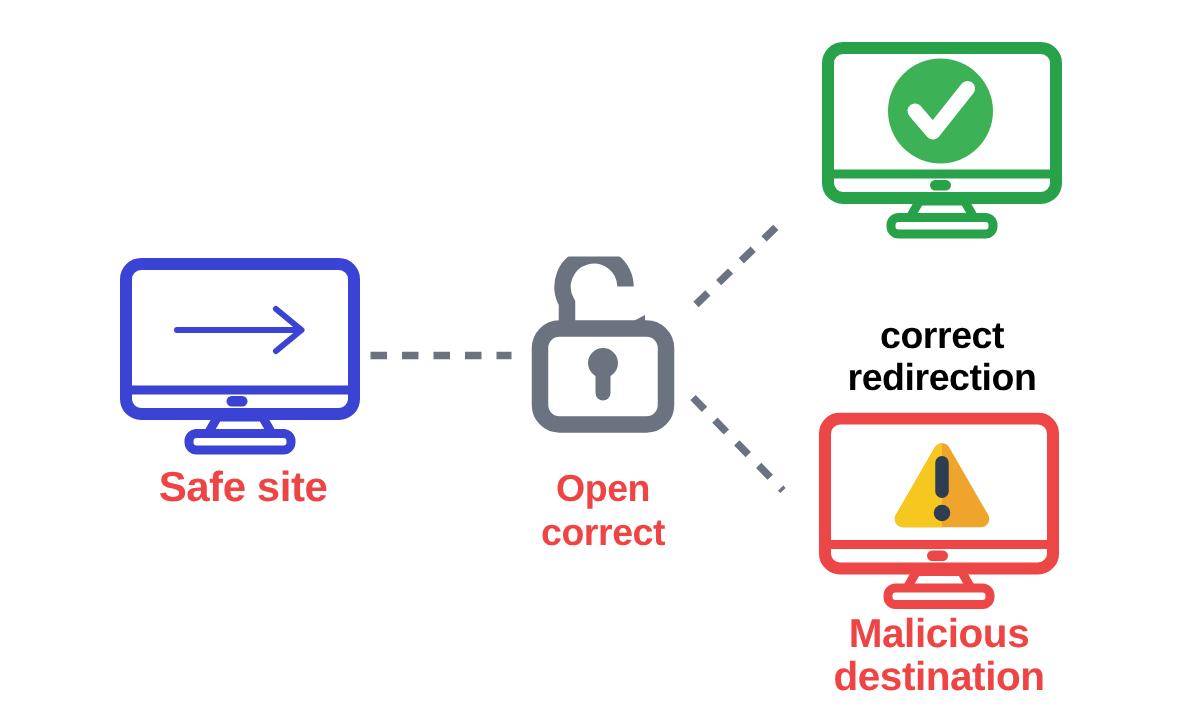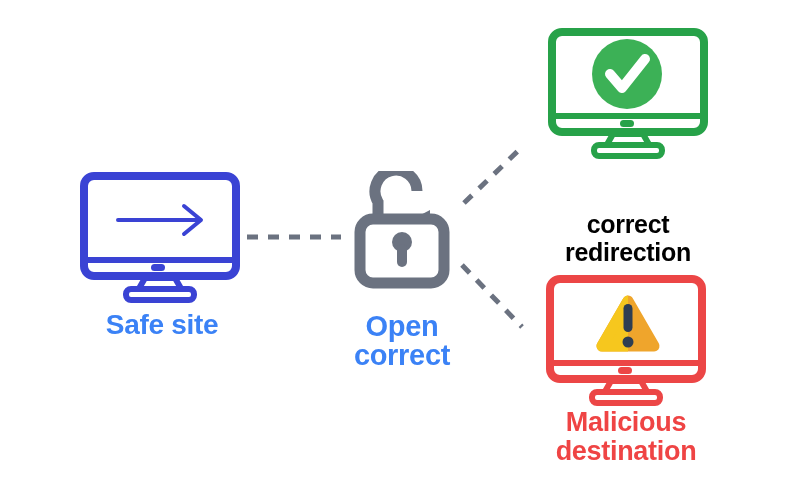--- a/index.html
+++ b/index.html
@@ -15,31 +15,31 @@
     background: #ffffff;
     overflow: hidden;
   }
   .abs { position: absolute; }
   .label {
     position: absolute;
     text-align: center;
     font-weight: bold;
     letter-spacing: -0.3px;
   }
-  .label-blue  { color: #3b82f6; }
+  .label-blue  { color: #ef4444; }
   .label-green { color: #000000; margin-top: 48px; }
   .label-red   { color: #ef4444; }
 
   .safe-site-label {
     left: 62px; top: 310px; width: 200px;
     font-size: 28px; line-height: 30px;
   }
   .open-redirect-label {
     left: 322px; top: 312px; width: 160px;
-    font-size: 29px; line-height: 29px;
+    font-size: 25px; line-height: 29px;
   }
   .correct-destination-label {
     left: 528px; top: 162px; width: 200px;
     font-size: 25px; line-height: 28px;
   }
   .malicious-redirection-label {
     left: 526px; top: 408px; width: 200px;
     font-size: 27px; line-height: 29px;
   }
 

